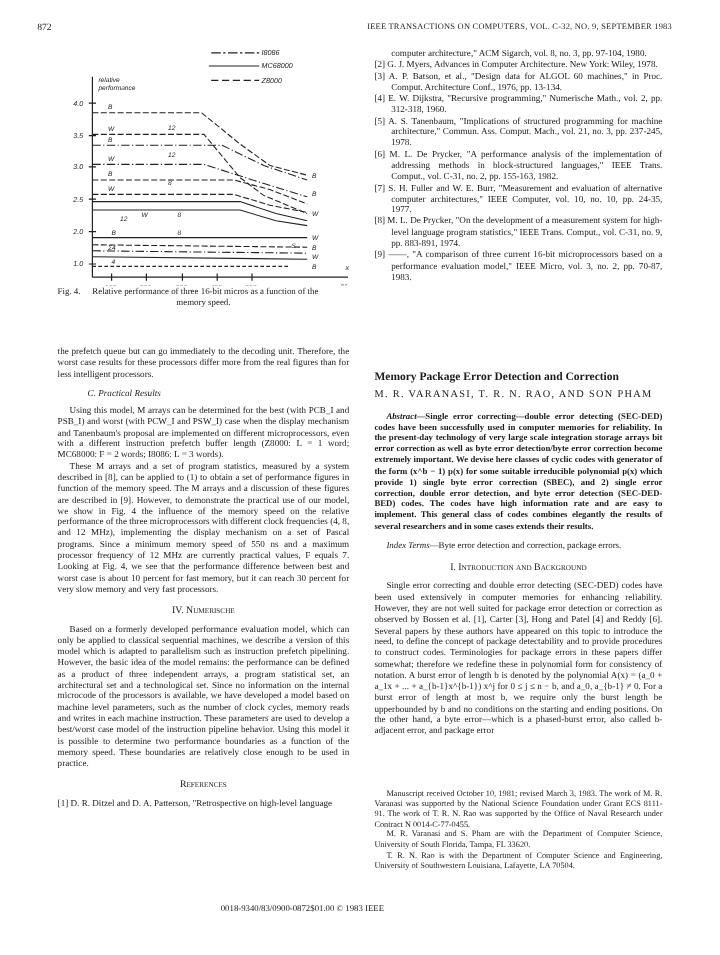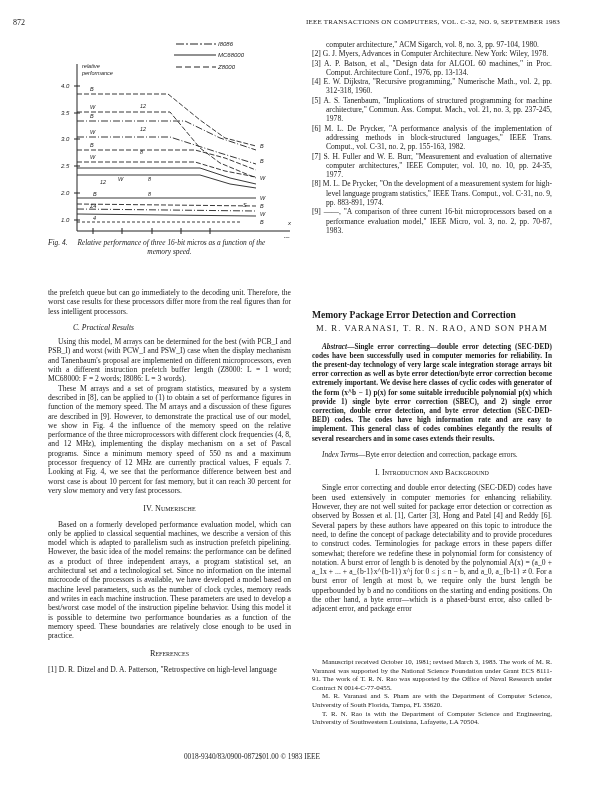--- a/index.html
+++ b/index.html
@@ -1,34 +1,34 @@
 <!DOCTYPE html>
 <html><head>
 <meta charset="utf-8">
 <style>
   html, body { margin:0; padding:0; background:#fff; }
   body { width:600px; height:796px; position:relative; overflow:hidden;
          font-family:"Liberation Serif", serif; color:#1a1a1a; }
   .hdr { position:absolute; top:14px; left:0; width:600px; height:14px; font-size:7.5px; }
-  .pgno { position:absolute; left:13px; top:4px; font-size:8px; }
+  .pgno { position:absolute; left:31px; top:4px; font-size:8px; }
   .jtitle { position:absolute; right:40px; top:4px; letter-spacing:0.2px; font-size:7px; }
   .col { position:absolute; font-size:7.6px; line-height:9.3px; text-align:justify; }
   .colL { left:48px; width:243px; }
   .colR { left:312px; width:240px; }
   p { margin:0; text-indent:10px; }
   .noind { text-indent:0; }
   .sechd { text-align:center; font-variant:small-caps; font-size:8.2px; margin:9px 0 6px 0; text-indent:0; }
   .subhd { font-style:italic; margin:7px 0 5px 0; text-indent:0;padding-left:25px; }
   .ref { padding-left:14px; text-indent:-14px; }
-  .caption { position:absolute; left:48px; top:238px; width:243px; font-size:7.4px; line-height:9px;font-style:italic; }
+  .caption { position:absolute; left:48px; top:238px; width:243px; font-size:7.4px; line-height:9px; }
   .cap-lbl { margin-right:8px; }
   .cap-txt2 { display:block; text-align:center; }
   .fig { position:absolute; left:60px; top:38px; width:240px; height:200px; }
   .title { text-align:left; font-weight:bold; font-size:9.6px; margin-bottom:5px; }
-  .authors { text-align:center; font-size:8.6px; letter-spacing:1.1px; margin-bottom:8px; }
+  .authors { font-size:8.6px; letter-spacing:1.1px; margin-bottom:8px; }
   .abstract { font-weight:bold; font-size:7.3px; line-height:9.2px; }
   .abstract .lbl { font-style:italic; }
   .index { margin:7px 0 4px 0; font-size:7.4px; }
   .index .lbl { font-style:italic; }
   .foot { position:absolute; left:312px; top:658px; width:240px; font-size:6.9px; line-height:8.6px; text-align:justify; }
   .foot p { text-indent:10px; }
   .bottom { position:absolute; top:752px; left:0; width:504px; text-align:center; font-size:7.3px; }
   svg text { font-family:"Liberation Sans", sans-serif; }
 </style>
 </head>

